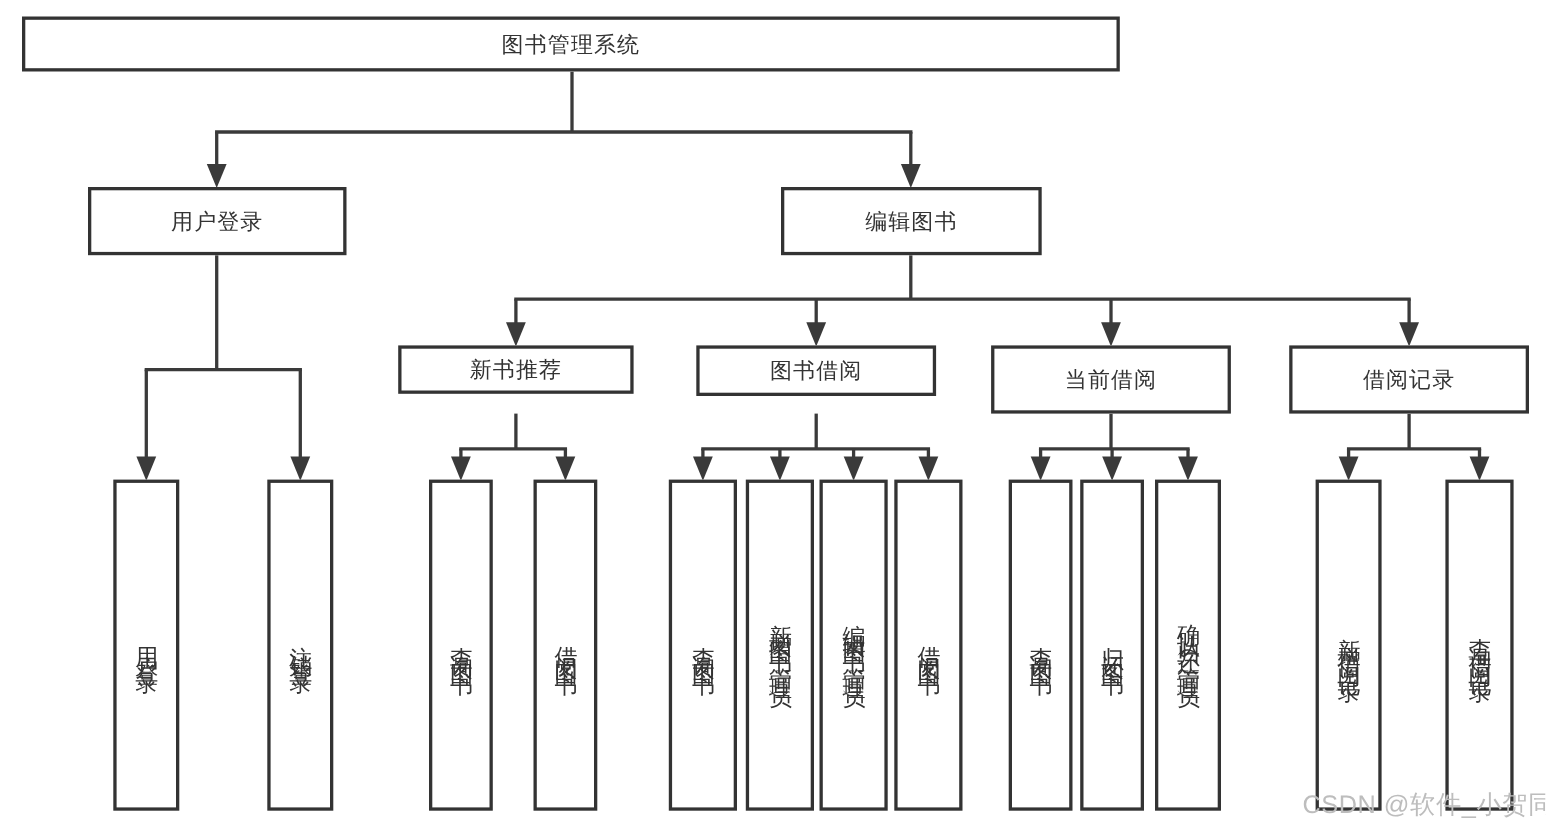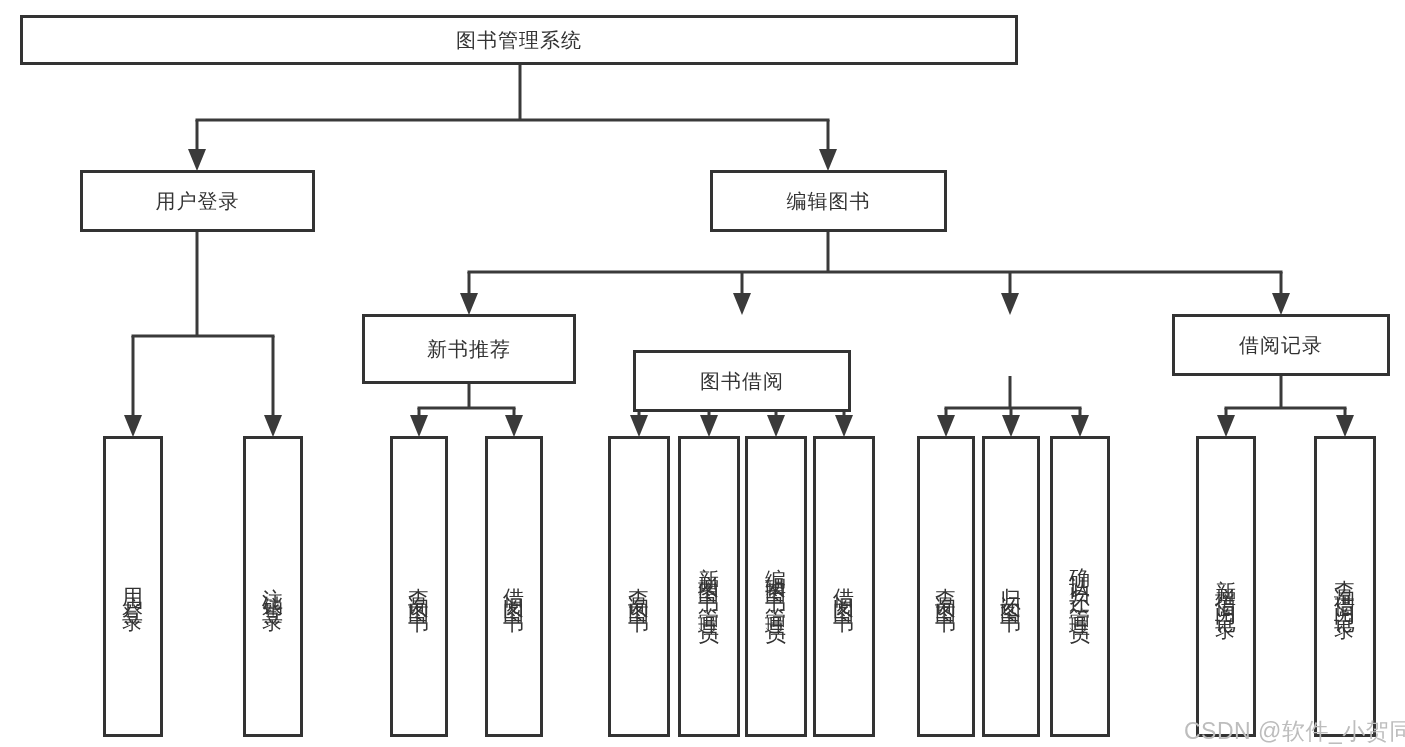--- a/index.html
+++ b/index.html
@@ -123,25 +123,28 @@
     <span>图书管理系统</span>
   </div>
 
   <div class="node" style="left:80px;top:170px;width:235px;height:62px;">
     <span>用户登录</span>
   </div>
   <div class="node" style="left:710px;top:170px;width:237px;height:62px;">
     <span>编辑图书</span>
   </div>
 
-  <div class="node" style="left:362px;top:314px;width:214px;height:70px;font-family:Liberation Mono, monospace;">
+  <div class="node" style="left:362px;top:314px;width:214px;height:44px;font-family:Liberation Mono, monospace;">
     <span>新书推荐</span>
   </div>
-  <div class="node" style="left:633px;top:314px;width:218px;height:62px;margin-top:36px;">
+  <div class="node" style="left:633px;top:314px;width:218px;height:46px;">
     <span>图书借阅</span>
+  </div>
+  <div class="node" style="left:901px;top:314px;width:218px;height:62px;">
+    <span>当前借阅</span>
   </div>
   <div class="node" style="left:1172px;top:314px;width:218px;height:62px;">
     <span>借阅记录</span>
   </div>
 
   <div class="node leaf" style="left:103px;top:436px;width:60px;height:301px;">
     <span class="vtext">用户登录</span>
   </div>
   <div class="node leaf" style="left:243px;top:436px;width:60px;height:301px;">
     <span class="vtext">注销登录</span>

